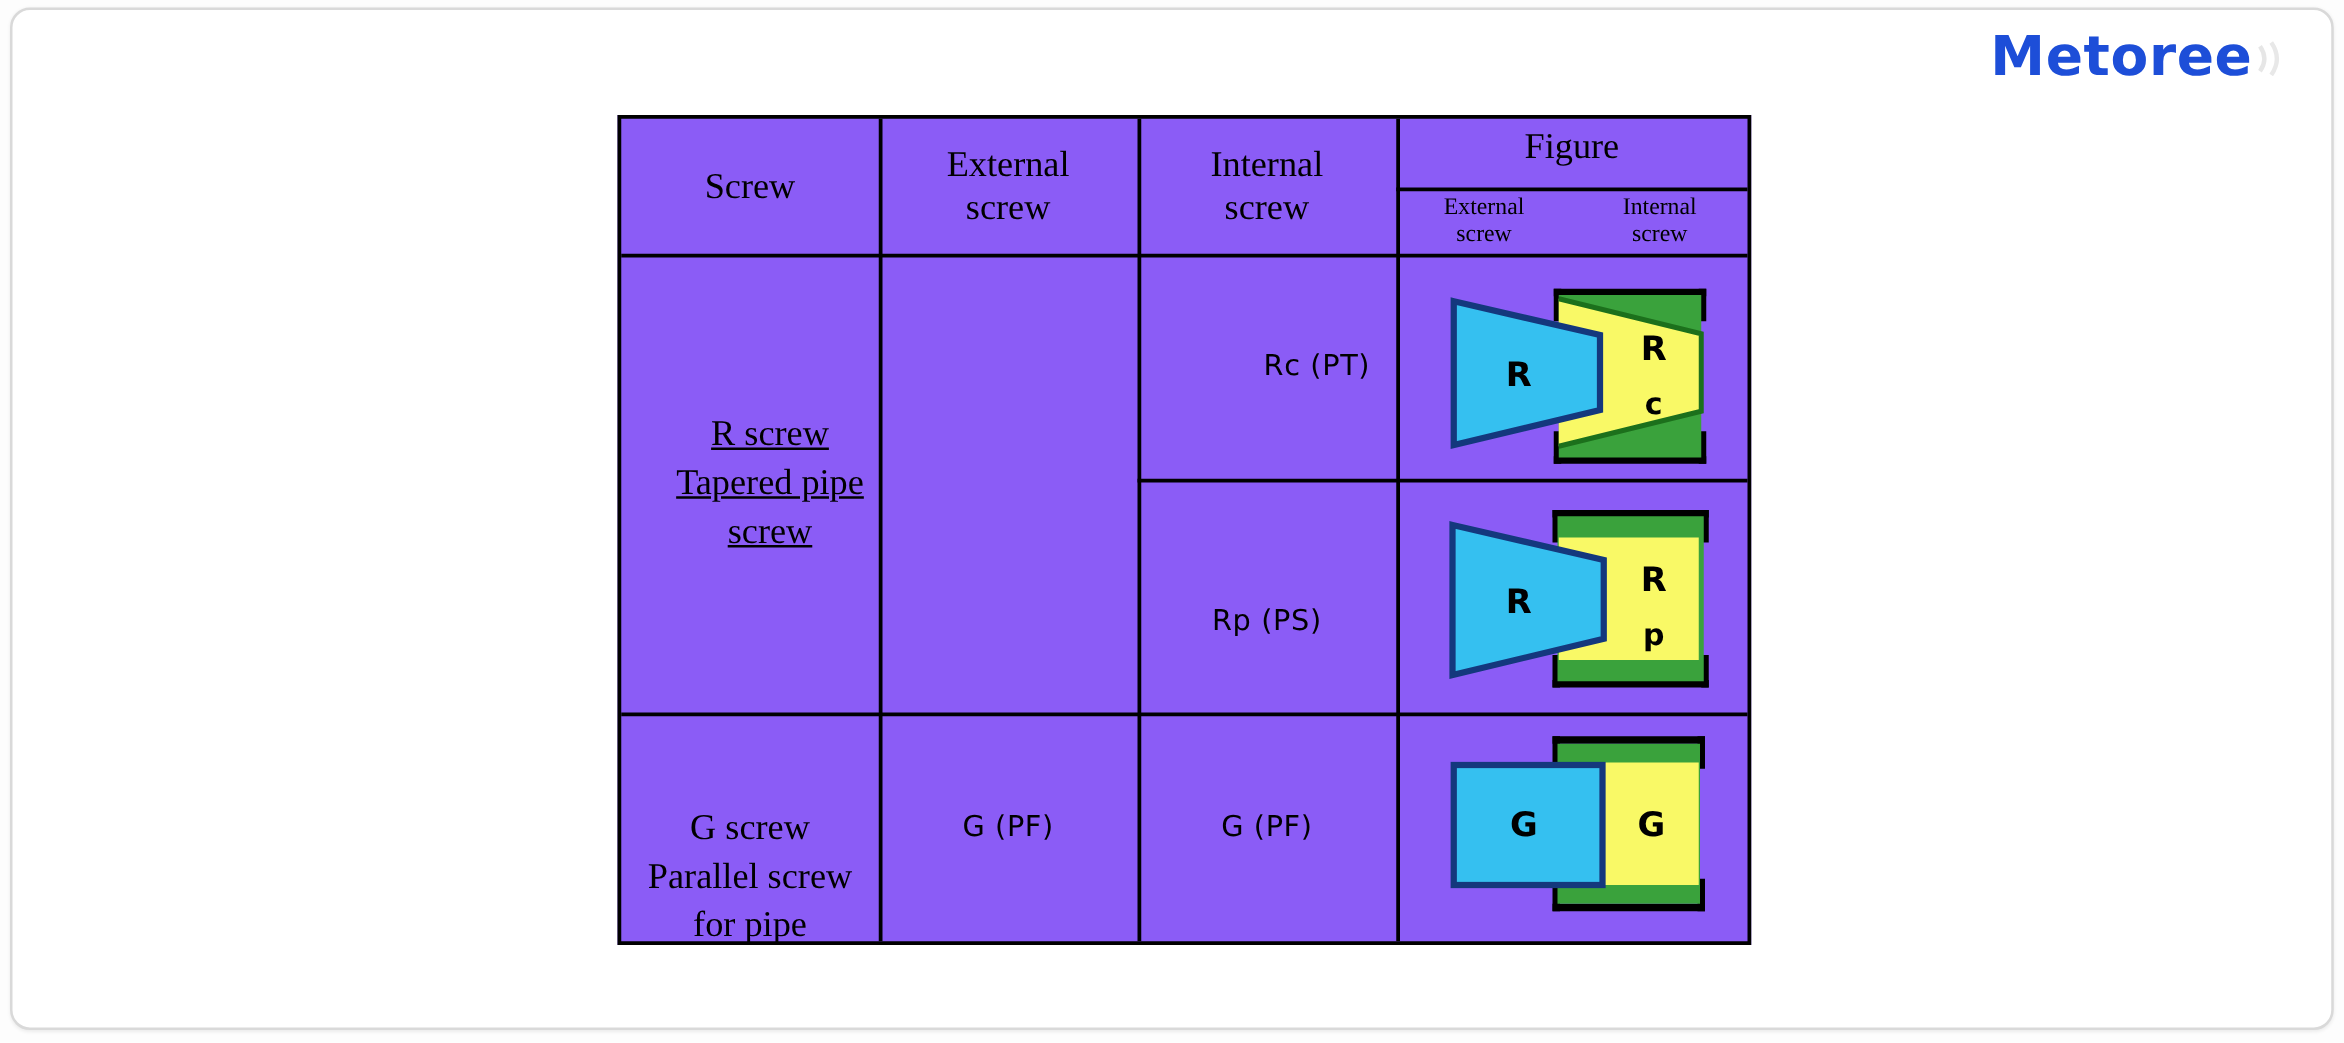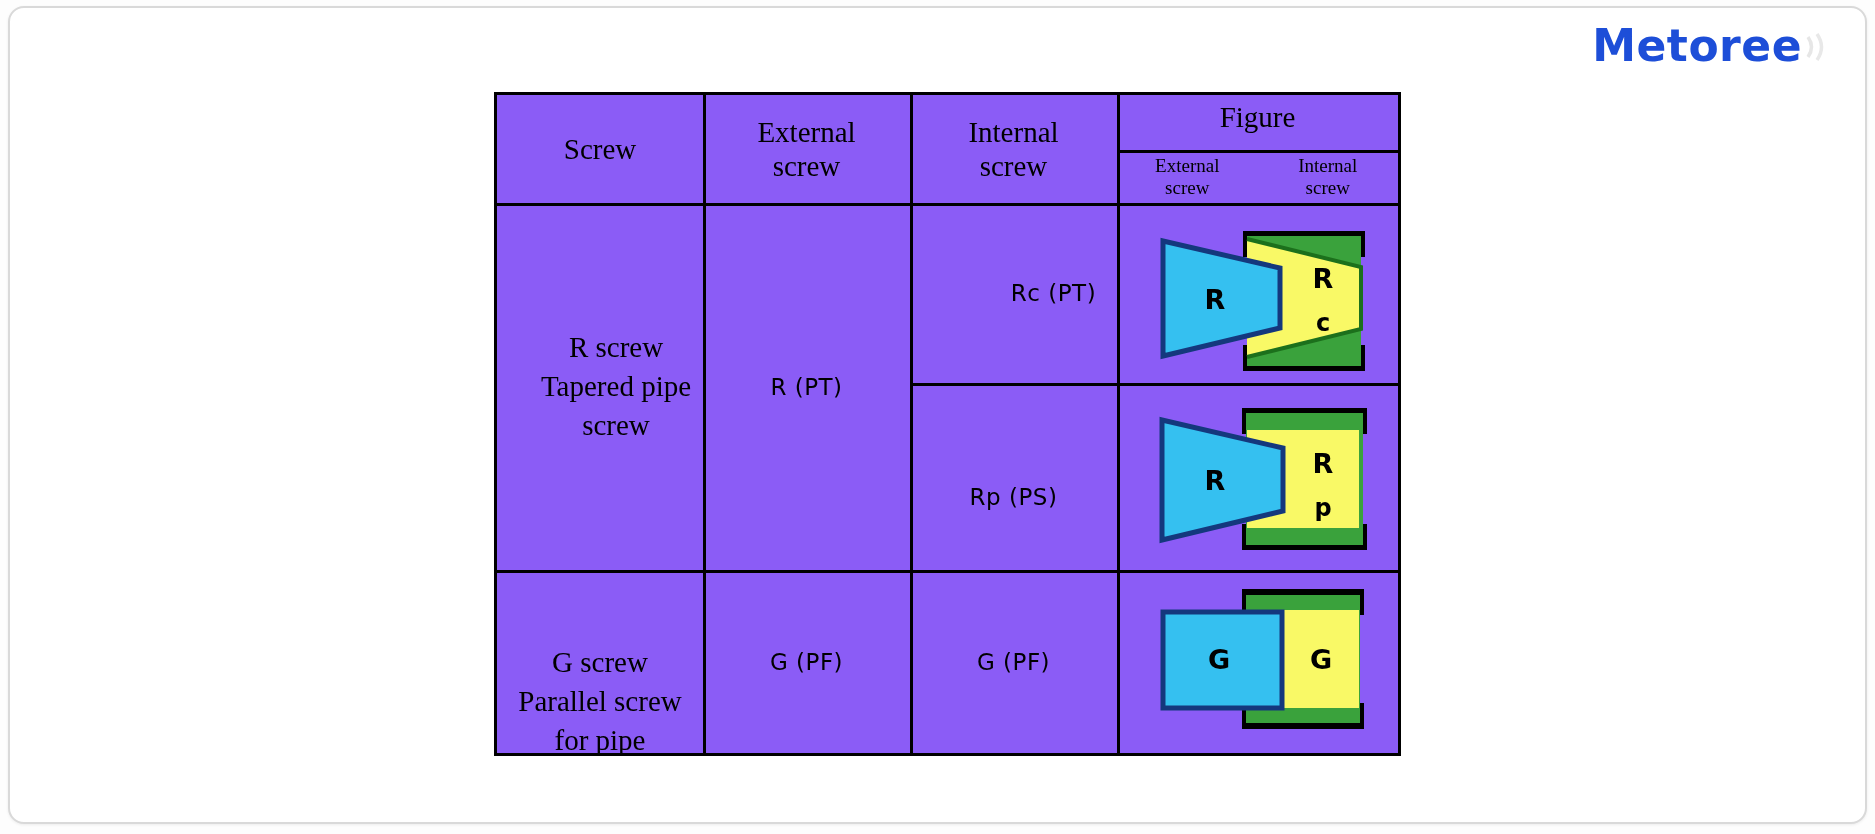--- a/index.html
+++ b/index.html
@@ -61,24 +61,23 @@
     <div class="cell serif-lg" style="left:413px;top:0;width:207px;height:108px;line-height:34px;">Internal
 screw</div>
     <div class="cell serif-lg" style="left:620px;top:0;width:281px;height:45px;">Figure</div>
     <div class="cell subrow" style="left:620px;top:55px;width:281px;height:53px;">
       <div class="subhalf sub">External
 screw</div>
       <div class="subhalf sub">Internal
 screw</div>
     </div>
 
-    <div class="cell serif-lg" style="left:0;top:108px;width:238px;height:367px;">R screw
+    <div class="cell serif-lg" style="left:0;top:108px;width:238px;height:367px;text-decoration:underline;">R screw
 Tapered pipe
 screw</div>
-    <div class="cell codecell" style="left:206px;top:108px;width:207px;height:367px;">R (PT)</div>
     <div class="cell codecell" style="left:413px;top:108px;width:207px;height:180px;margin-left:40px;">Rc (PT)</div>
     <div class="cell codecell" style="left:413px;top:288px;width:207px;height:228px;">Rp (PS)</div>
 
     <div class="cell" style="left:620px;top:108px;width:281px;height:180px;">
       <svg width="281" height="180" viewBox="0 0 281 180">
         <g fill="#000000">
           <rect x="126" y="28" width="122" height="6"></rect>
           <rect x="126" y="162" width="122" height="6"></rect>
           <rect x="126" y="28" width="6" height="26"></rect>
           <rect x="242" y="28" width="6" height="26"></rect>

